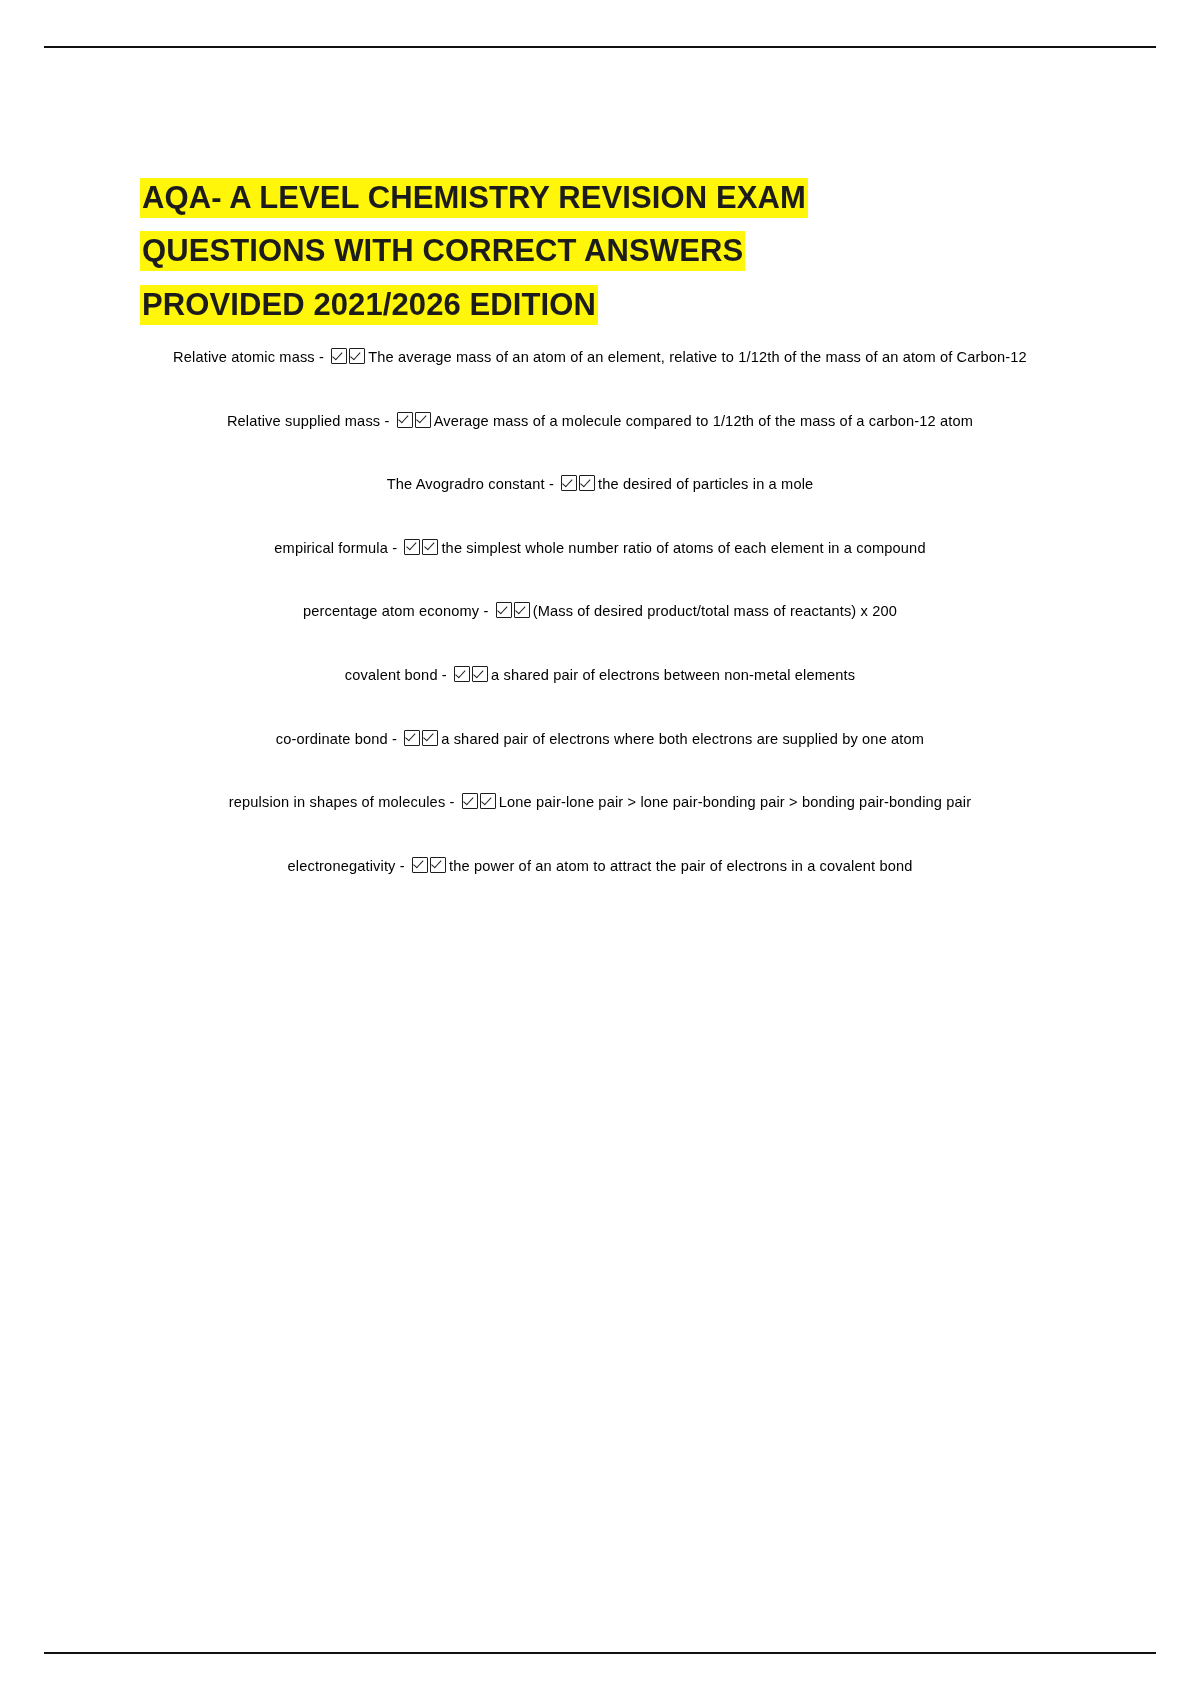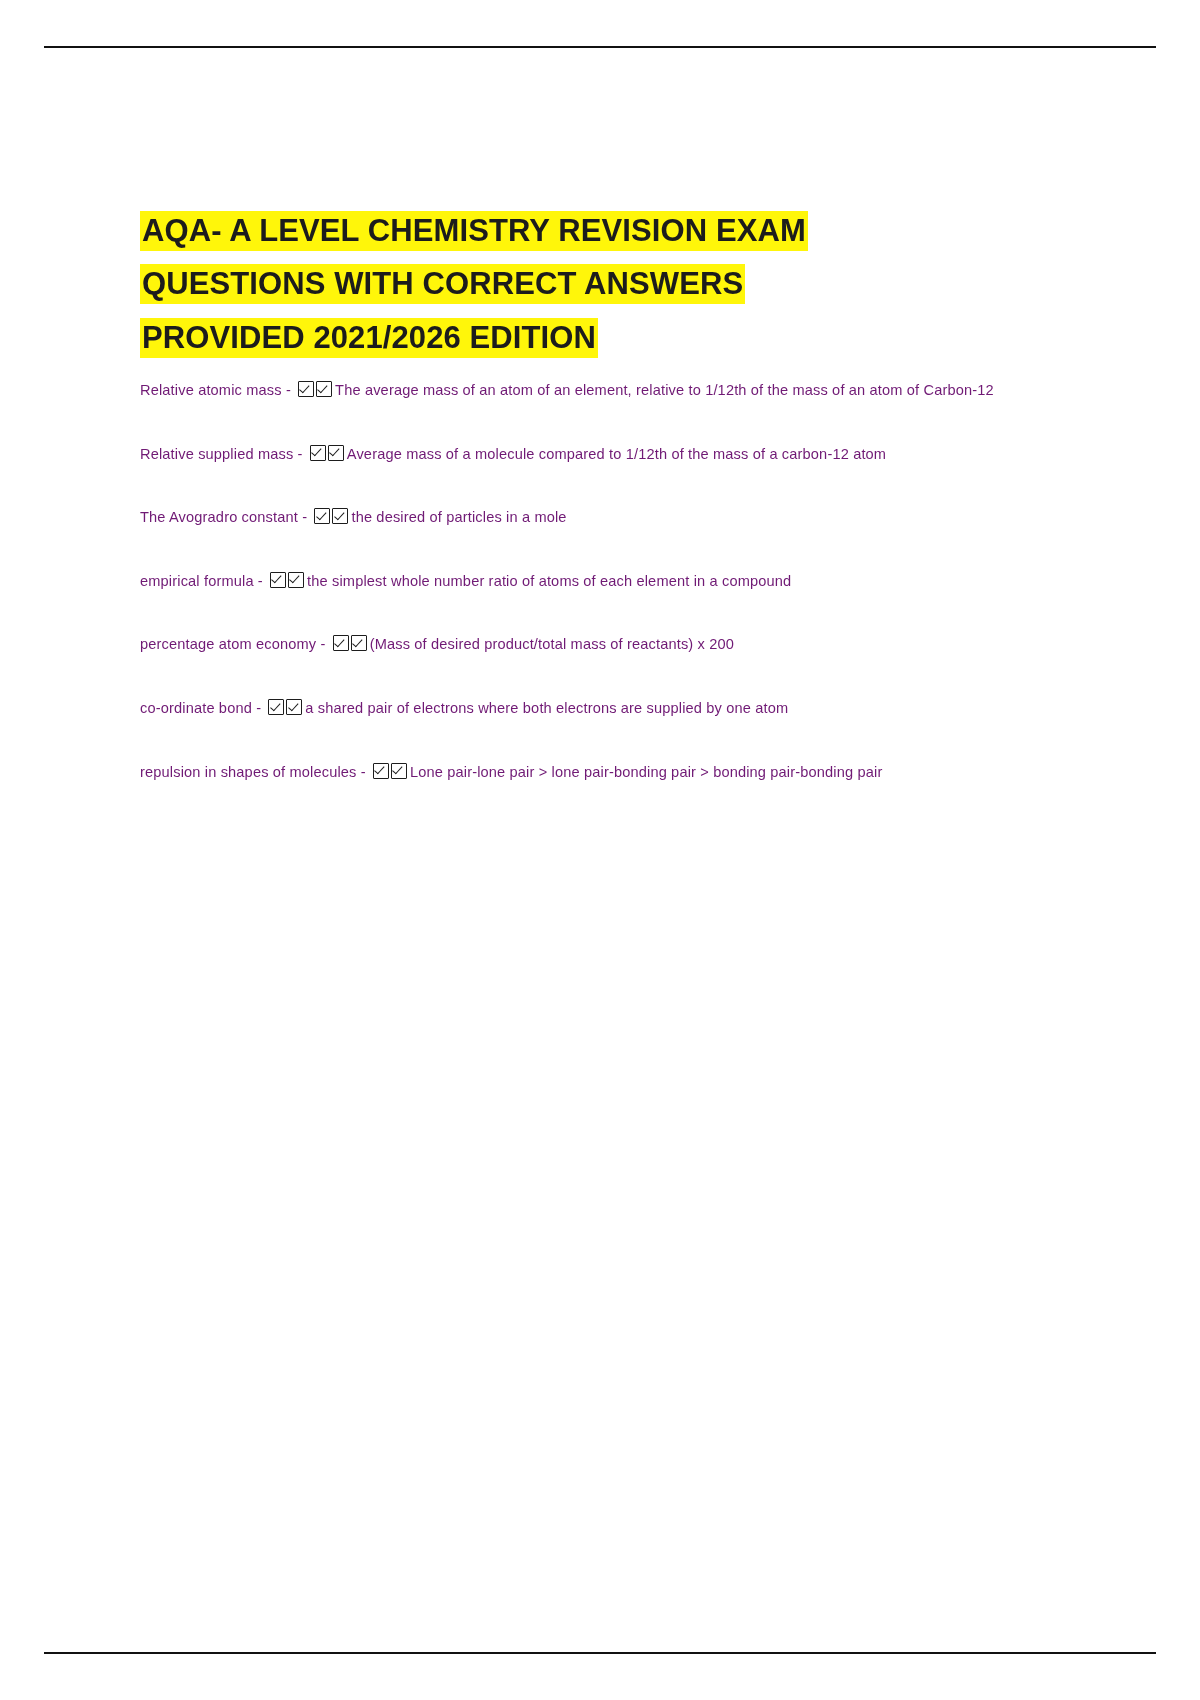--- a/index.html
+++ b/index.html
@@ -26,21 +26,21 @@
     top: 46px;
     bottom: 46px;
     border-top: 2px solid #111;
     border-bottom: 2px solid #111;
     box-sizing: border-box;
   }
   .content {
     position: absolute;
     left: 96px;
     right: 96px;
-    top: 156px;
+    top: 123px;
   }
   .doc-title {
     font-size: 31px;
     line-height: 1.72;
     font-weight: 600;
     color: #1c1c1c;
     letter-spacing: 0.1px;
     margin: 0 0 14px 0;
   }
   .doc-title span.hl {
@@ -50,23 +50,24 @@
     -webkit-box-decoration-break: clone;
   }
   .qa-list {
     margin: 0;
     padding: 0;
     list-style: none;
   }
   .qa-item {
     font-size: 14.6px;
     line-height: 1.72;
-    color: #701a75;
+    color: #000000;
     margin: 0 0 38.5px 0;
     letter-spacing: 0.15px;
+    text-align: center;
   }
   .qa-term {
     white-space: pre-wrap;
   }
   .qa-def {
     white-space: pre-wrap;
   }
   .cbx {
     display: inline-block;
     width: 14px;
@@ -125,27 +126,33 @@
 
         <li class="qa-item">
           <span class="qa-term">empirical formula - </span><span class="cbx-pair"><span class="cbx"></span><span class="cbx"></span></span><span class="qa-def">the simplest whole number ratio of atoms of each element in a compound</span>
         </li>
 
         <li class="qa-item">
           <span class="qa-term">percentage atom economy - </span><span class="cbx-pair"><span class="cbx"></span><span class="cbx"></span></span><span class="qa-def">(Mass of desired product/total mass of reactants) x 200</span>
         </li>
 
 
+        <li class="qa-item">
+          <span class="qa-term">covalent bond - </span><span class="cbx-pair"><span class="cbx"></span><span class="cbx"></span></span><span class="qa-def">a shared pair of electrons between non-metal elements</span>
+        </li>
 
         <li class="qa-item">
           <span class="qa-term">co-ordinate bond - </span><span class="cbx-pair"><span class="cbx"></span><span class="cbx"></span></span><span class="qa-def">a shared pair of electrons where both electrons are supplied by one atom</span>
         </li>
 
         <li class="qa-item">
           <span class="qa-term">repulsion in shapes of molecules - </span><span class="cbx-pair"><span class="cbx"></span><span class="cbx"></span></span><span class="qa-def">Lone pair-lone pair &gt; lone pair-bonding pair &gt; bonding pair-bonding pair</span>
         </li>
 
+        <li class="qa-item">
+          <span class="qa-term">electronegativity - </span><span class="cbx-pair"><span class="cbx"></span><span class="cbx"></span></span><span class="qa-def">the power of an atom to attract the pair of electrons in a covalent bond</span>
+        </li>
 
       </ul>
 
     </div>
   </div>
 </div>
 
 </body></html>

